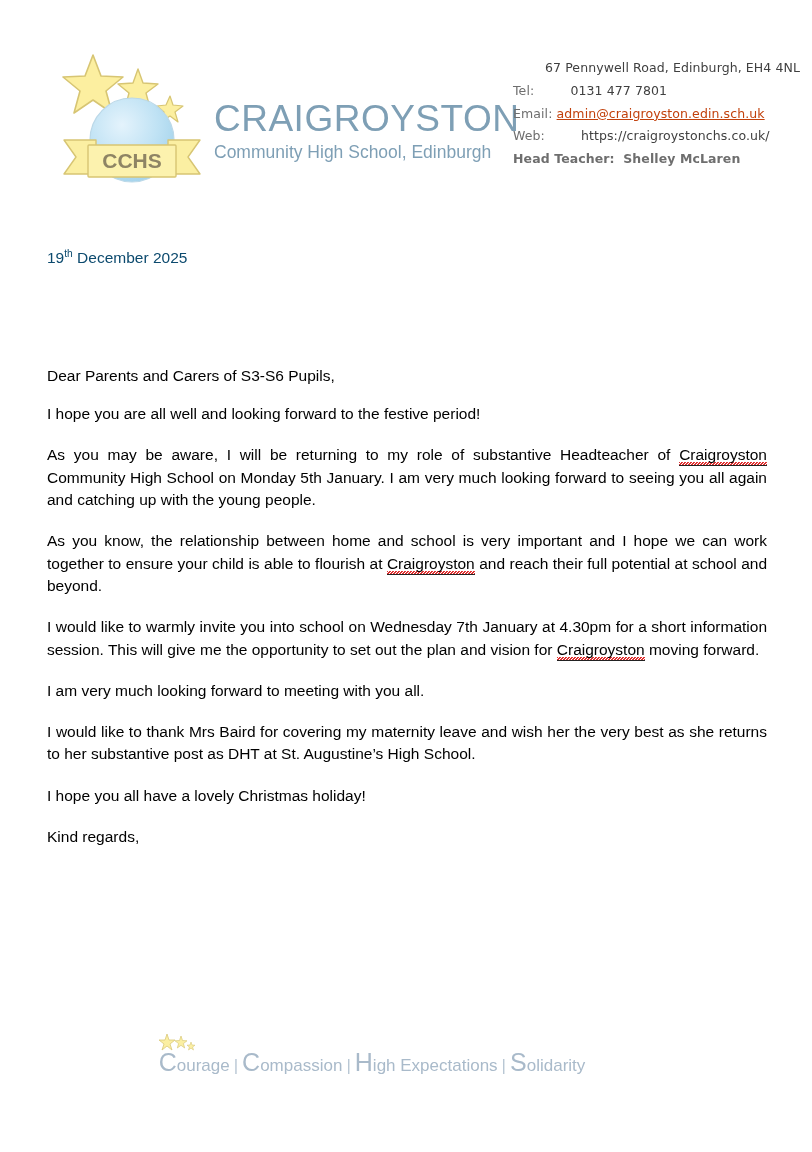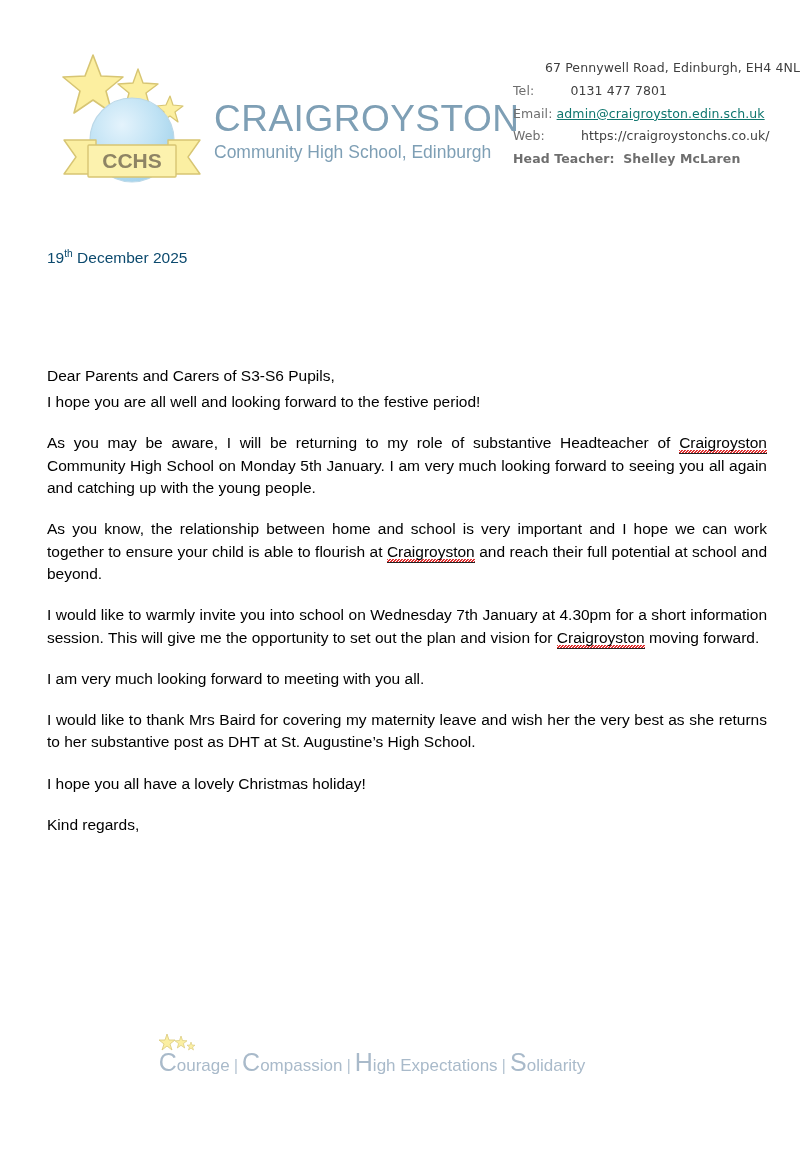--- a/index.html
+++ b/index.html
@@ -73,21 +73,21 @@
     font-family: "DejaVu Sans", sans-serif;
     letter-spacing: 0.1px;
   }
   .contact .lbl {
     font-weight: normal;
     color: #6e6e6e;
   }
   .contact .val { color: #404040; margin-left: 32px; }
   .contact .row { white-space: nowrap; }
   .contact a.email {
-    color: #0f766e;
+    color: #c2410c;
     text-decoration: underline;
   }
   .contact .ht {
     font-weight: bold;
     color: #6e6e6e;
   }
 
   
   .letter {
     position: absolute;
@@ -112,21 +112,21 @@
     left: 0;
     top: 119px;
     font-size: 15.5px;
     margin: 0;
     white-space: nowrap;
   }
 
   .para-stack {
     position: absolute;
     left: 0;
-    top: 143px;
+    top: 155px;
     width: 720px;
   }
   p.para {
     margin: 0 0 19px 0;
     font-size: 15.5px;
     line-height: 1.44;
     text-align: justify;
     color: #000;
   }
   p.para.left { text-align: left; }

